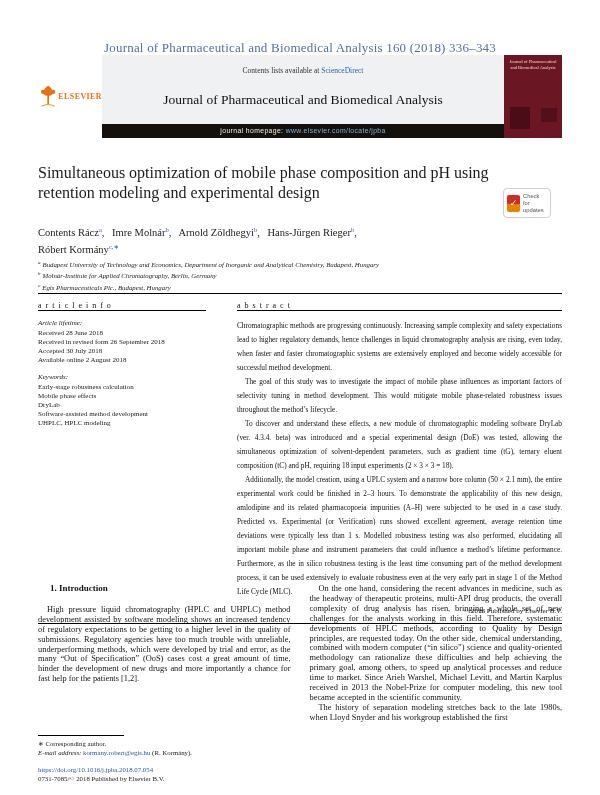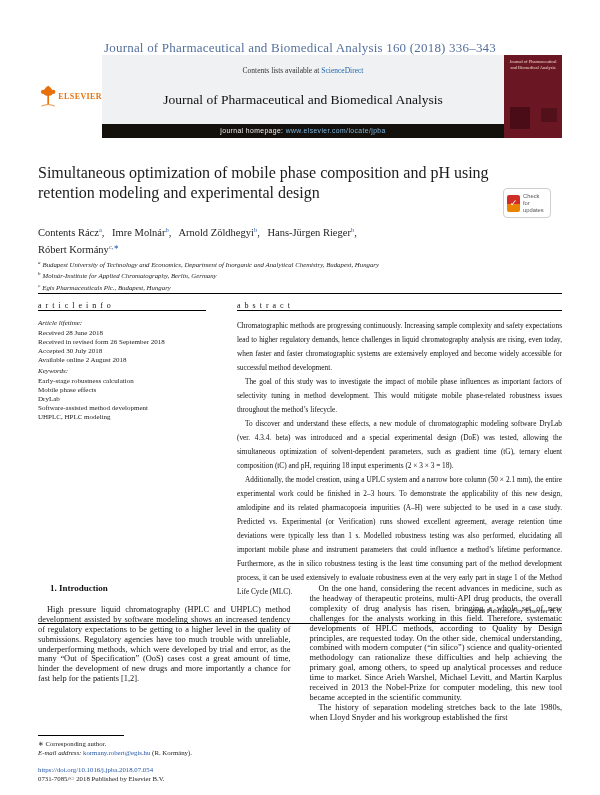--- a/index.html
+++ b/index.html
@@ -37,21 +37,21 @@
   .affils { position:absolute; top:258px; left:38px; font-size:6.8px; font-style:italic; color:#222; }
   .affil { line-height:9px; }
   .affil sup { font-size:5px; margin-right:2px; }
 
   .info-section { position:absolute; top:293px; left:38px; right:38px; border-top:1px solid #000; border-bottom:1px solid #000; min-height:264px; display:flex; padding:7px 0 8px; }
   .info-col { width:168px; margin-right:31px; flex:0 0 168px; }
   .abs-col { flex:1; }
   .col-heading { font-size:8px; letter-spacing:1px; border-bottom:1px solid #000; margin-bottom:8px; color:#111; }
   .info-label { font-style:italic; font-size:7px; line-height:9px; margin-bottom:1px; }
   .info-line { font-size:7px; line-height:9px; }
-  .keywords-block { margin-top:2px; }
+  .keywords-block { margin-top:8px; }
   .abs-col p { font-size:7.3px; line-height:14px; text-align:justify; color:#111; }
   .abs-p + .abs-p { text-indent:8px; }
   .abs-copyright { text-align:right; font-size:7px; margin-top:8px; color:#111; }
 
   .body-block { position:absolute; top:584px; left:38px; right:38px; display:flex; gap:19px; }
   .bcol { flex:1; font-size:8.4px; line-height:9.9px; text-align:justify; color:#131313; }
   .sec-heading { font-weight:bold; font-size:9px; margin-bottom:11px; text-align:left;margin-left:12px; }
   .bcol p { text-indent:9px; }
 
   .footnote { position:absolute; top:735px; left:38px; width:252px; font-size:6.8px; color:#222; }

